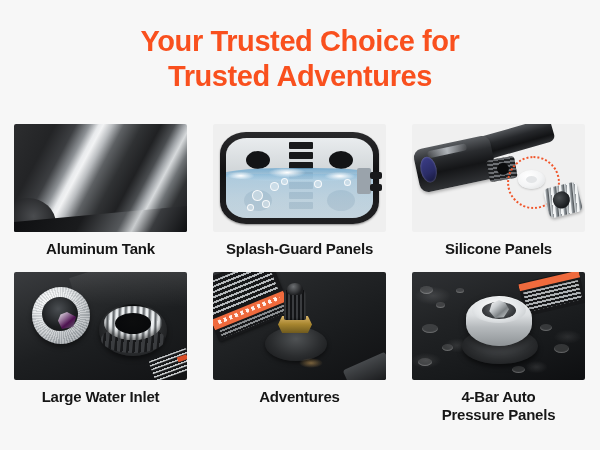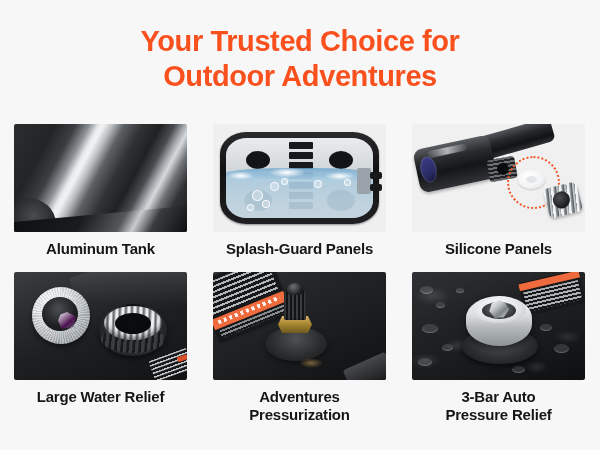--- a/index.html
+++ b/index.html
@@ -348,21 +348,21 @@
 
   
 </style>
 </head>
 <body>
 
 <div class="page">
 
   <div class="heading">
     <span>Your Trusted Choice for</span>
-    <span class="l2">Outdoor Adventures</span>
+    <span class="l2">Trusted Adventures</span>
   </div>
 
   <div class="grid">
 
     <div class="card">
       <div class="thumb t2">
         <div class="capshadow"></div>
         <div class="edge"></div>
       </div>
       <div class="caption">Aluminum Tank</div>
@@ -429,40 +429,39 @@
           <div class="ring"></div>
         </div>
         <div class="cap">
           <div class="knurl"></div>
           <div class="bore">
               <div class="stem"></div>
             </div>
         </div>
         <div class="sticker"></div>
       </div>
-      <div class="caption">Large Water Relief</div>
+      <div class="caption">Large Water Inlet</div>
     </div>
 
     <div class="card">
       <div class="thumb t5">
         <div class="label">
           <div class="rows"></div>
           <div class="band"></div>
           <div class="rows2"></div>
         </div>
         <div class="corner"></div>
         <div class="boss"></div>
         <div class="glint"></div>
         <div class="hex"></div>
         <div class="stem"></div>
         <div class="tip"></div>
       </div>
       <div class="caption">
         <span>Adventures</span><br>
-        <span>Pressurization</span>
       </div>
     </div>
 
     <div class="card">
       <div class="thumb t6">
         <div class="sticker">
           <div class="band"></div>
           <div class="rows"></div>
         </div>
         <div class="drop" style="left:8px;top:14px;width:13px;height:8px;"></div>
@@ -475,19 +474,19 @@
         <div class="drop" style="left:100px;top:94px;width:13px;height:7px;"></div>
         <div class="drop" style="left:44px;top:16px;width:8px;height:5px;"></div>
         <div class="base"></div>
         <div class="cap">
           <div class="top"></div>
           <div class="bore"></div>
           <div class="crystal"></div>
         </div>
       </div>
       <div class="caption">
-        <span>3-Bar Auto</span><br>
-        <span>Pressure Relief</span>
+        <span>4-Bar Auto</span><br>
+        <span>Pressure Panels</span>
       </div>
     </div>
 
   </div>
 </div>
 
 </body></html>

